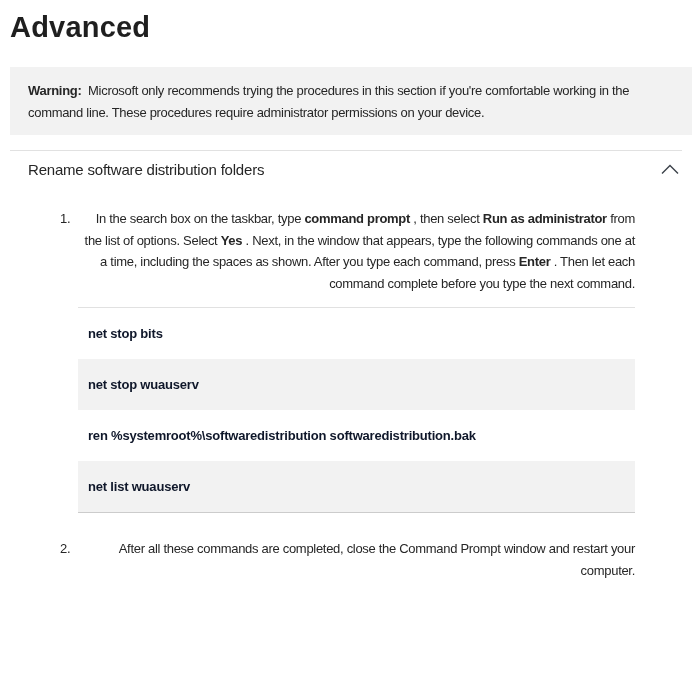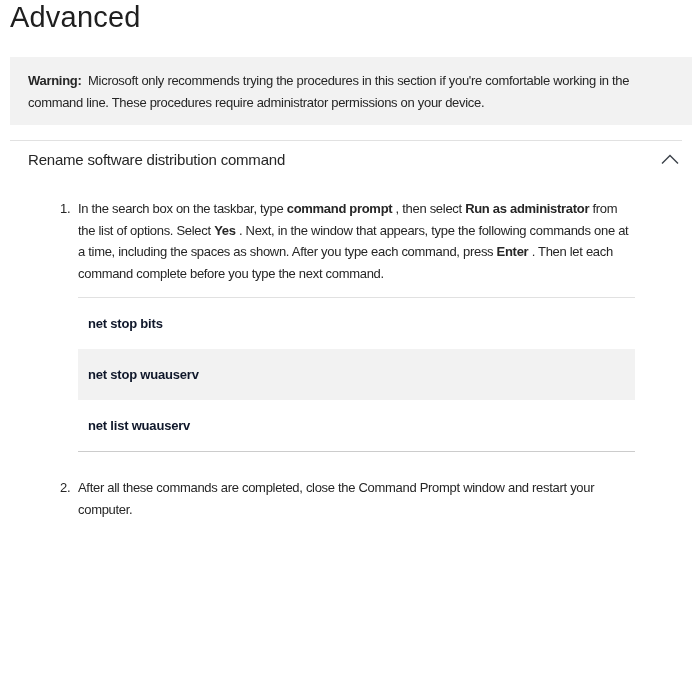--- a/index.html
+++ b/index.html
@@ -6,23 +6,23 @@
   html, body {
     width: 692px; height: 691px;
     background: #ffffff;
     color: #262626;
     font-family: "Liberation Sans", sans-serif;
     overflow: hidden;
   }
   .page { width: 692px; height: 691px; position: relative; }
 
   .page-title {
-    margin: 0 0 0 10px;
+    margin: 10px 0 0 10px;
     font-size: 29px;
-    font-weight: 400;
+    font-weight: 700;
     line-height: 34px;
     color: #1f1f1f;
     letter-spacing: 0.2px;
   }
 
   .body-text {
     font-size: 13px;
     letter-spacing: -0.3px;
     line-height: 21.5px;
     color: #262626;
@@ -64,21 +64,21 @@
     display: flex;
     margin-left: 60px;
     width: 578px;
   }
   .step-1 { margin-top: 26px; }
   .step-2 { margin-top: 25px; }
   .step-number {
     width: 18px;
     flex: 0 0 18px;
   }
-  .step-text { width: 557px; }
+  .step-text { width: 557px; text-align: right; }
 
   .command-table {
     margin: 13px 0 0 78px;
     width: 557px;
     border-top: 1px solid #e1e1e1;
     border-bottom: 1px solid #cccccc;
   }
   .command-row {
     height: 51px;
     display: flex;
@@ -99,36 +99,37 @@
 
   <h1 class="page-title">Advanced</h1>
 
   <div class="warning-box body-text">
     <span class="b">Warning:</span><span>&nbsp; </span><span>Microsoft only recommends trying the procedures in this section if you're comfortable working in the command line. These procedures require administrator permissions on your device.</span>
   </div>
 
   <hr class="section-divider">
 
   <div class="accordion-header">
-    <span class="accordion-title">Rename software distribution command</span>
+    <span class="accordion-title">Rename software distribution folders</span>
     <span class="chevron">
       <svg width="18" height="11" viewBox="0 0 18 11">
         <polyline points="1,9.5 9,1.5 17,9.5" fill="none" stroke="#3b4149" stroke-width="1.4"></polyline>
       </svg>
     </span>
   </div>
 
   <div class="step step-1 body-text">
     <span class="step-number">1.</span>
     <span class="step-text"><span>In the search box on the taskbar, type </span><span class="b">command prompt</span><span> , then select </span><span class="b">Run as administrator</span><span> from the list of options. Select </span><span class="b">Yes</span><span> . Next, in the window that appears, type the following commands one at a time, including the spaces as shown. After you type each command, press </span><span class="b">Enter</span><span> . Then let each command complete before you type the next command.</span></span>
   </div>
 
   <div class="command-table">
     <div class="command-row">net stop bits</div>
     <div class="command-row">net stop wuauserv</div>
+    <div class="command-row">ren %systemroot%\softwaredistribution softwaredistribution.bak</div>
     <div class="command-row">net list wuauserv</div>
   </div>
 
   <div class="step step-2 body-text">
     <span class="step-number">2.</span>
     <span class="step-text"><span>After all these commands are completed, close the Command Prompt window and restart your computer.</span></span>
   </div>
 
 </div>
 

